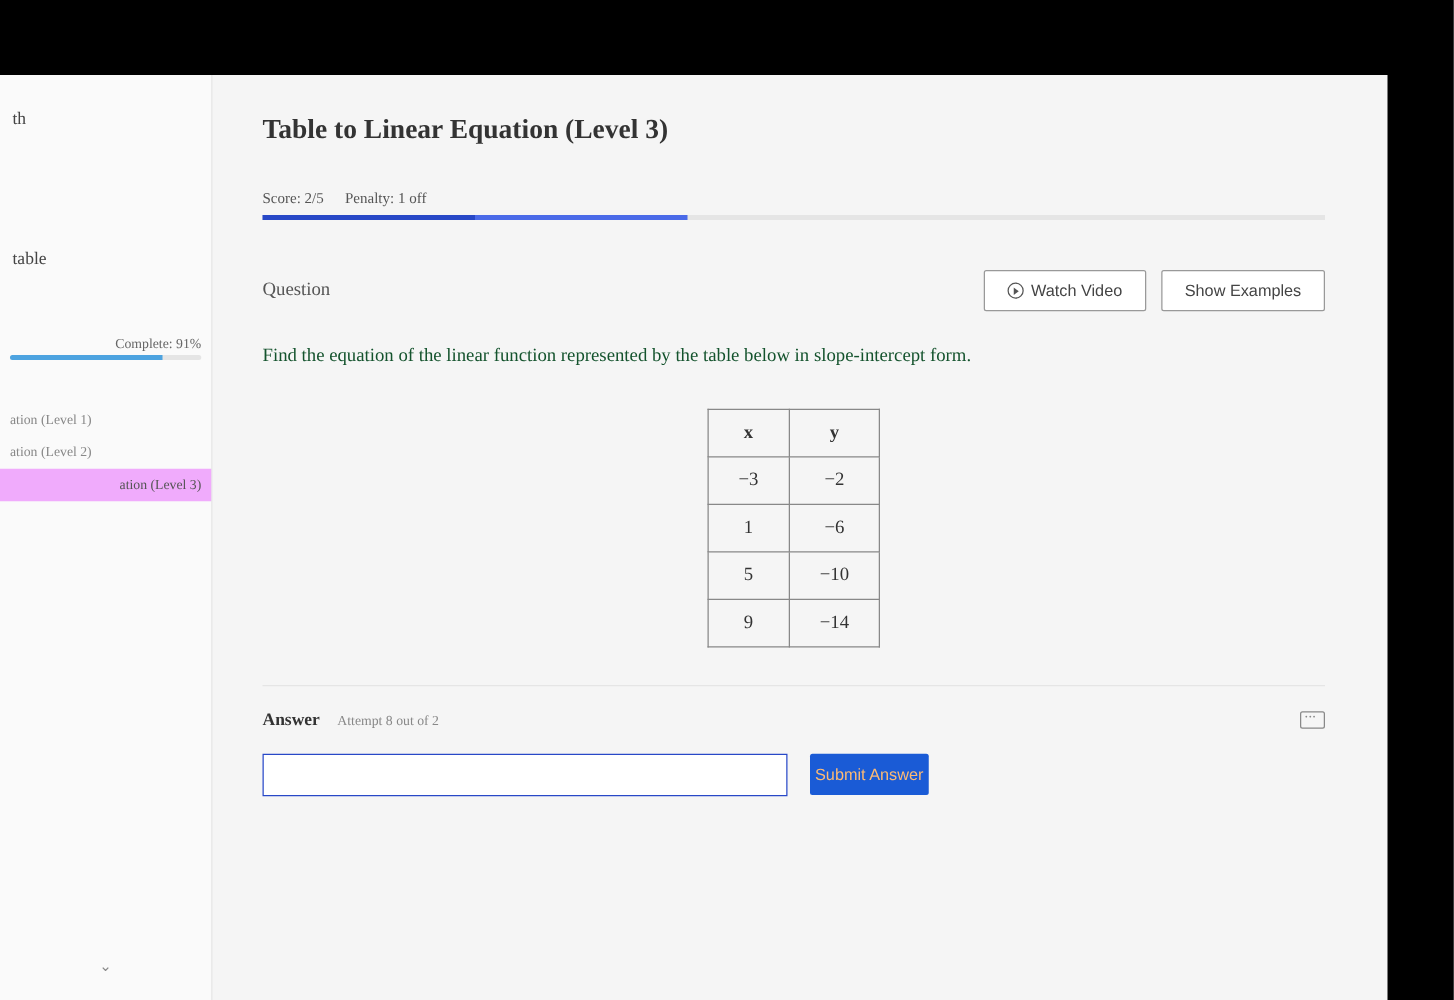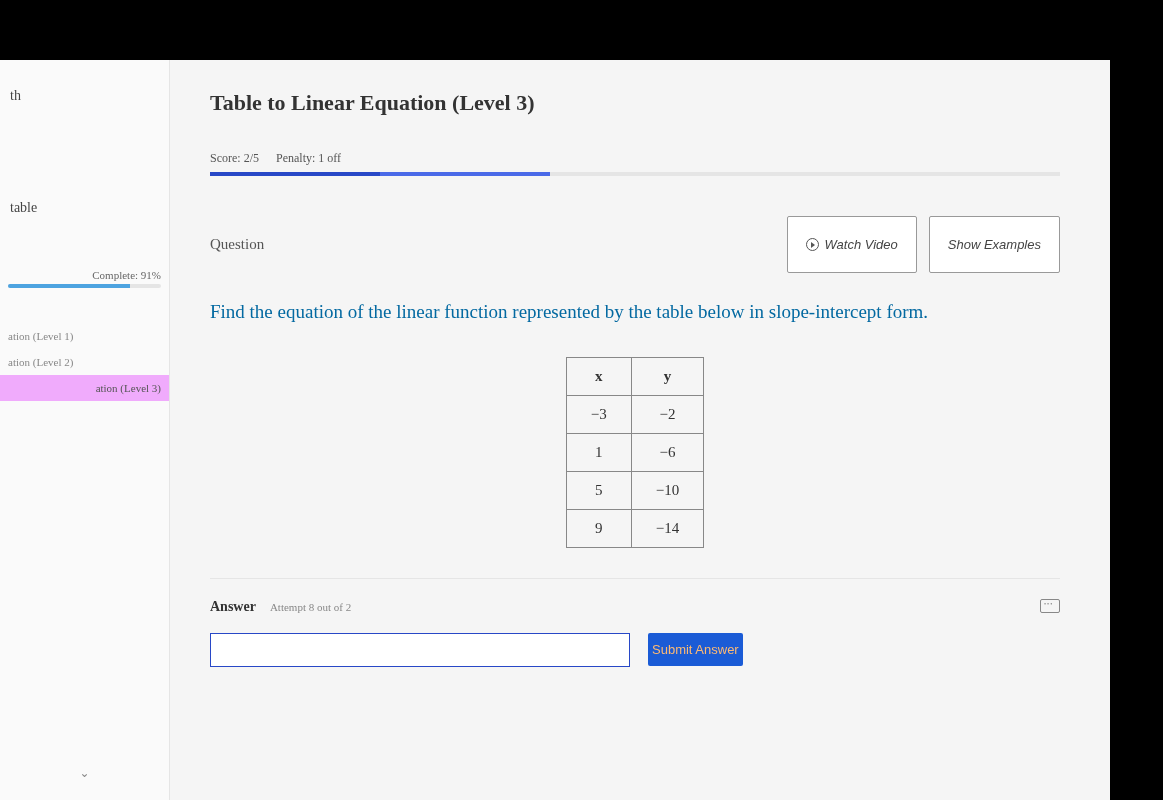--- a/index.html
+++ b/index.html
@@ -113,50 +113,49 @@
     }
     .question-label {
       font-family: Georgia, serif;
       font-size: 15px;
       color: #555;
     }
     .header-buttons { display: flex; gap: 12px; }
     .btn-outline {
       border: 1px solid #999;
       background: #fff;
-      padding: 20px 18px;
+      padding: 8px 18px;
       font-size: 13px;
       color: #444;
       cursor: pointer;
       border-radius: 2px;
       display: inline-flex;
       align-items: center;
       gap: 6px;
-      font-style: italic;
     }
     .play-icon {
       width: 13px; height: 13px;
       border: 1px solid #555;
       border-radius: 50%;
       display: inline-flex;
       align-items: center;
       justify-content: center;
     }
     .play-icon::after {
       content: '';
       width: 0; height: 0;
       border-left: 4px solid #555;
       border-top: 3px solid transparent;
       border-bottom: 3px solid transparent;
       margin-left: 1px;
     }
     .prompt {
       font-family: Georgia, serif;
-      font-size: 19px;
-      color: #0369a1;
+      font-size: 15px;
+      color: #14532d;
       margin-bottom: 30px;
       line-height: 1.5;
     }
     .xy-table {
       border-collapse: collapse;
       margin: 0 auto 30px auto;
     }
     .xy-table th, .xy-table td {
       border: 1px solid #888;
       padding: 10px 24px;

